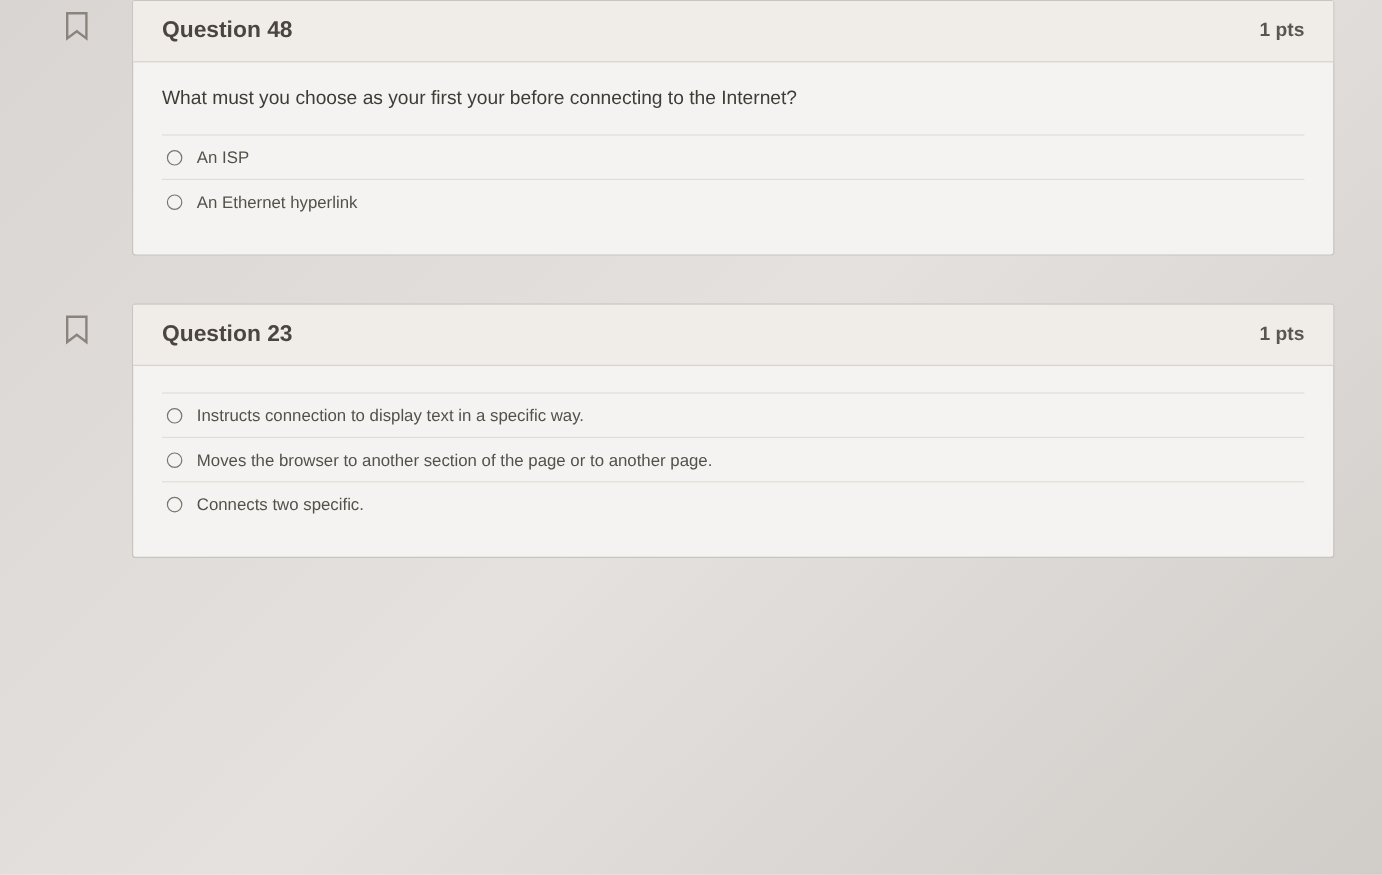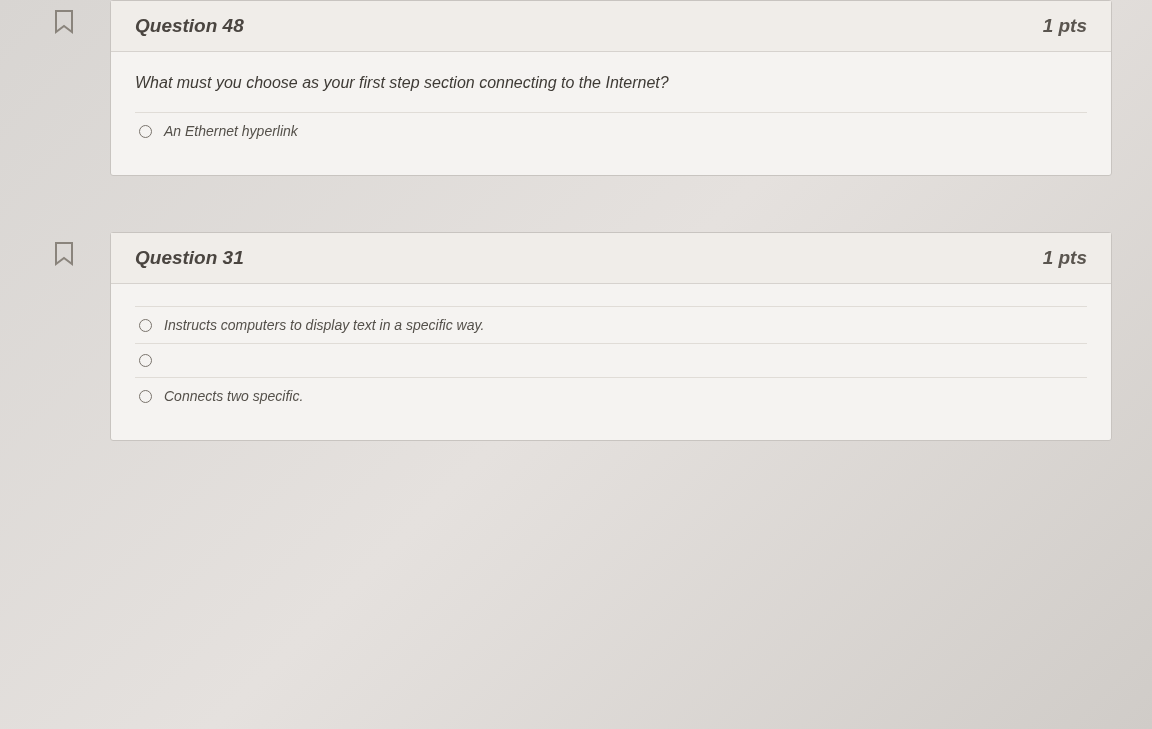--- a/index.html
+++ b/index.html
@@ -12,39 +12,38 @@
       background: linear-gradient(135deg, #d8d5d2 0%, #e5e1de 50%, #d0ccc8 100%);
       width: 1152px;
       height: 729px;
       padding: 0 40px 0 110px;
       overflow: hidden;
     }
     .question-card {
       background: #f5f3f1;
       border: 1px solid #c8c4c0;
       border-radius: 3px;
-      margin-bottom: 56px;
+      margin-bottom: 40px;
       position: relative;
-      font-style: italic;
     }
     .question-header {
       padding: 14px 24px;
       border-bottom: 1px solid #d6d2ce;
       background: #f0ede9;
       display: flex;
       justify-content: space-between;
       align-items: center;
     }
     .question-title {
       font-size: 19px;
       font-weight: 600;
       color: #4a4540;
     }
     .question-points {
-      font-size: 19px;
+      font-size: 16px;
       font-weight: 600;
       color: #5a554f;
     }
     .question-body {
       padding: 22px 24px 8px 24px;
     }
     .question-prompt {
       font-size: 16px;
       color: #3f3b36;
       margin-bottom: 20px;
@@ -91,46 +90,51 @@
   <div class="bookmark-icon">
     <svg viewBox="0 0 22 26" fill="none" stroke="#8a847c" stroke-width="2">
       <path d="M3 2 L19 2 L19 23 L11 17 L3 23 Z"></path>
     </svg>
   </div>
   <div class="question-header">
     <span class="question-title">Question 48</span>
     <span class="question-points">1 pts</span>
   </div>
   <div class="question-body">
-    <div class="question-prompt">What must you choose as your first step section connecting to the Internet?</div>
+    <div class="question-prompt">What must you choose as your first your before connecting to the Internet?</div>
+    <label class="answer-option">
+      <span class="radio"></span>
+      <span class="answer-text">An ISP</span>
+    </label>
     <label class="answer-option">
       <span class="radio"></span>
       <span class="answer-text">An Ethernet hyperlink</span>
     </label>
     <div class="card-bottom-pad"></div>
   </div>
 </div>
 
 <div class="question-card">
   <div class="bookmark-icon">
     <svg viewBox="0 0 22 26" fill="none" stroke="#8a847c" stroke-width="2">
       <path d="M3 2 L19 2 L19 23 L11 17 L3 23 Z"></path>
     </svg>
   </div>
   <div class="question-header">
-    <span class="question-title">Question 31</span>
+    <span class="question-title">Question 23</span>
     <span class="question-points">1 pts</span>
   </div>
   <div class="question-body">
     <label class="answer-option">
       <span class="radio"></span>
-      <span class="answer-text">Instructs computers to display text in a specific way.</span>
+      <span class="answer-text">Instructs connection to display text in a specific way.</span>
     </label>
     <label class="answer-option">
       <span class="radio"></span>
+      <span class="answer-text">Moves the browser to another section of the page or to another page.</span>
     </label>
     <label class="answer-option">
       <span class="radio"></span>
       <span class="answer-text">Connects two specific.</span>
     </label>
     <div class="card-bottom-pad"></div>
   </div>
 </div>
 
 </body></html>

